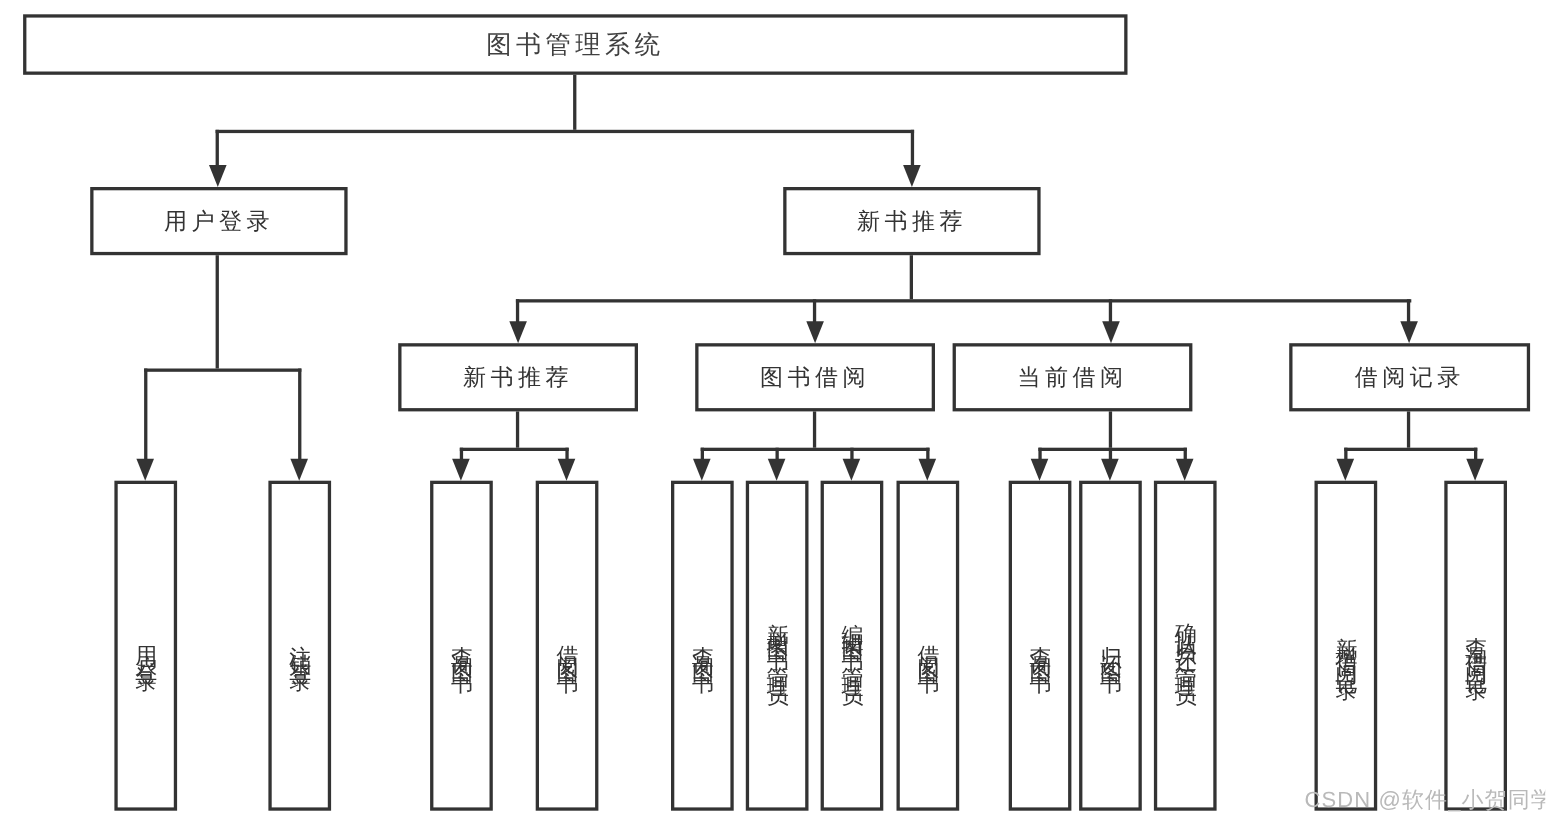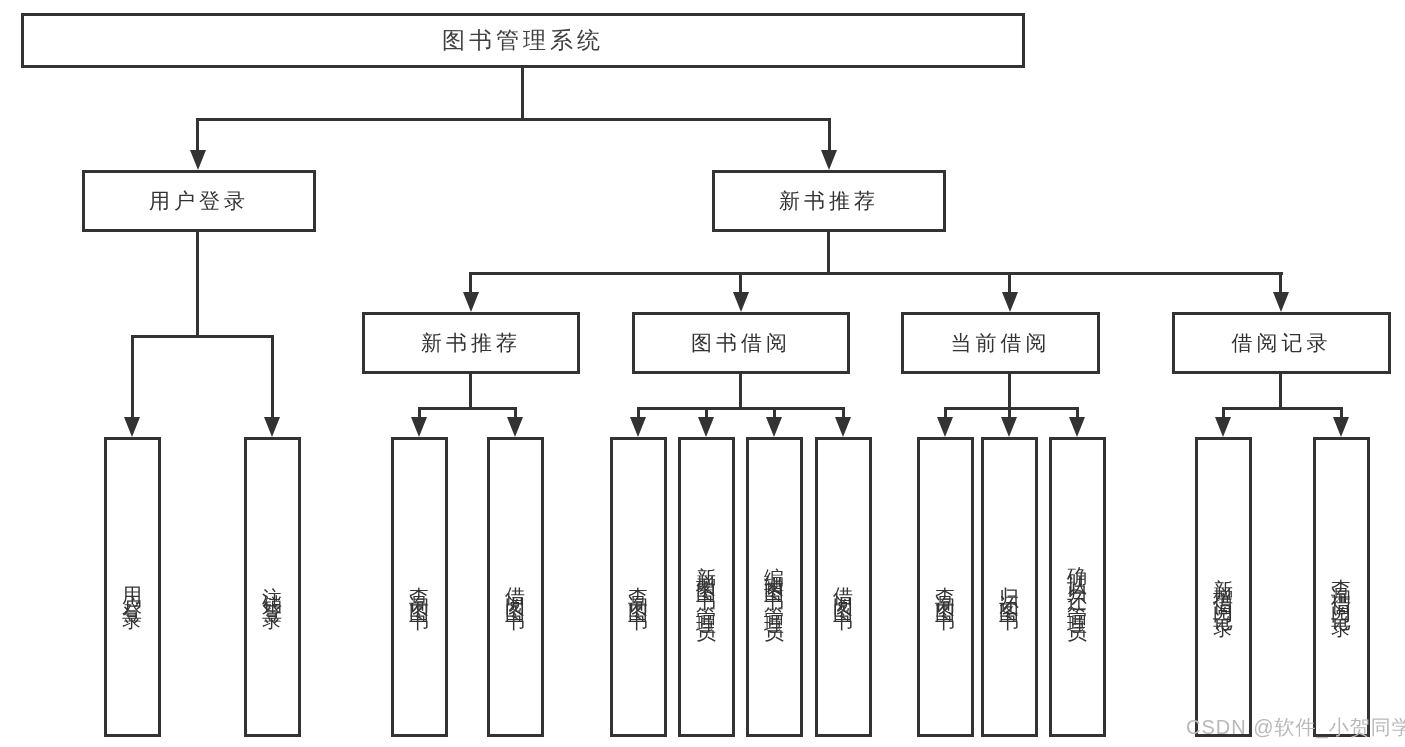--- a/index.html
+++ b/index.html
@@ -45,21 +45,21 @@
   <div class="box" style="left:712px;top:170px;width:234px;height:62px">
     <span class="hlabel">新书推荐</span>
   </div>
 
   <div class="box" style="left:362px;top:312px;width:218px;height:62px">
     <span class="hlabel">新书推荐</span>
   </div>
   <div class="box" style="left:632px;top:312px;width:218px;height:62px">
     <span class="hlabel">图书借阅</span>
   </div>
-  <div class="box" style="left:901px;top:312px;width:199px;height:62px">
+  <div class="box" style="left:866px;top:312px;width:218px;height:62px">
     <span class="hlabel">当前借阅</span>
   </div>
   <div class="box" style="left:1172px;top:312px;width:219px;height:62px">
     <span class="hlabel">借阅记录</span>
   </div>
 
   <div class="box vbox" style="left:104px">
     <span class="vlabel">用户登录</span>
   </div>
   <div class="box vbox" style="left:244px">

